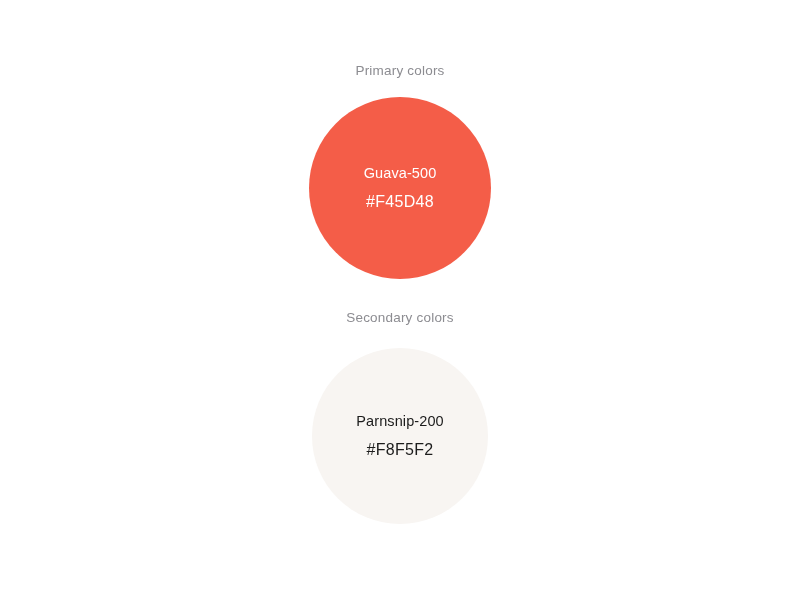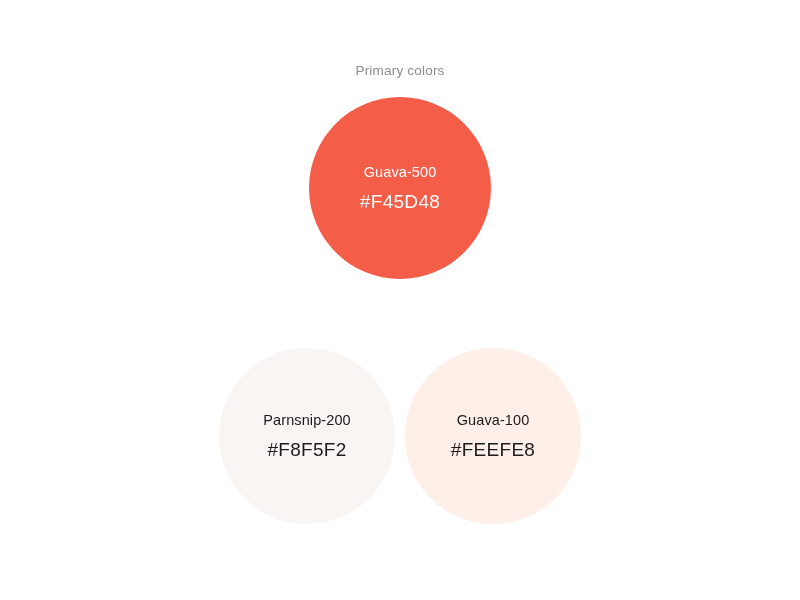--- a/index.html
+++ b/index.html
@@ -78,21 +78,21 @@
 
   .swatch-name {
     font-size: 14.5px;
     font-weight: 400;
     letter-spacing: 0.1px;
     line-height: 1;
     margin-bottom: 13px;
     white-space: nowrap;
   }
   .swatch-hex {
-    font-size: 19px;
+    font-size: 16px;
     font-weight: 400;
     letter-spacing: 0.3px;
     line-height: 1;
     white-space: nowrap;
   }
 
   .swatch.on-dark .swatch-name,
   .swatch.on-dark .swatch-hex { color: #ffffff; }
   .swatch.on-light .swatch-name,
   .swatch.on-light .swatch-hex { color: #1c1c1c; }
@@ -107,29 +107,26 @@
   <div class="swatch-row primary-row">
 
     <div class="swatch large on-dark" id="swatch-primary-0" style="background-color: rgb(244, 93, 72);">
       <div class="swatch-name">Guava-500</div>
       <div class="swatch-hex">#F45D48</div>
     </div>
 
 
   </div>
 
+  <div class="section-heading secondary" style="color: rgb(140, 140, 145);">Secondary colors</div>
 
   <div class="swatch-row secondary-row">
 
     <div class="swatch small on-light" id="swatch-secondary-0" style="background-color: rgb(248, 245, 242);">
       <div class="swatch-name">Parnsnip-200</div>
       <div class="swatch-hex">#F8F5F2</div>
     </div>
 
-    <div class="swatch small on-light" id="swatch-secondary-1" style="background-color: rgb(254, 239, 232);">
-      <div class="swatch-name">Guava-100</div>
-      <div class="swatch-hex">#FEEFE8</div>
-    </div>
 
 
   </div>
 
 </div>
 
 </body></html>

